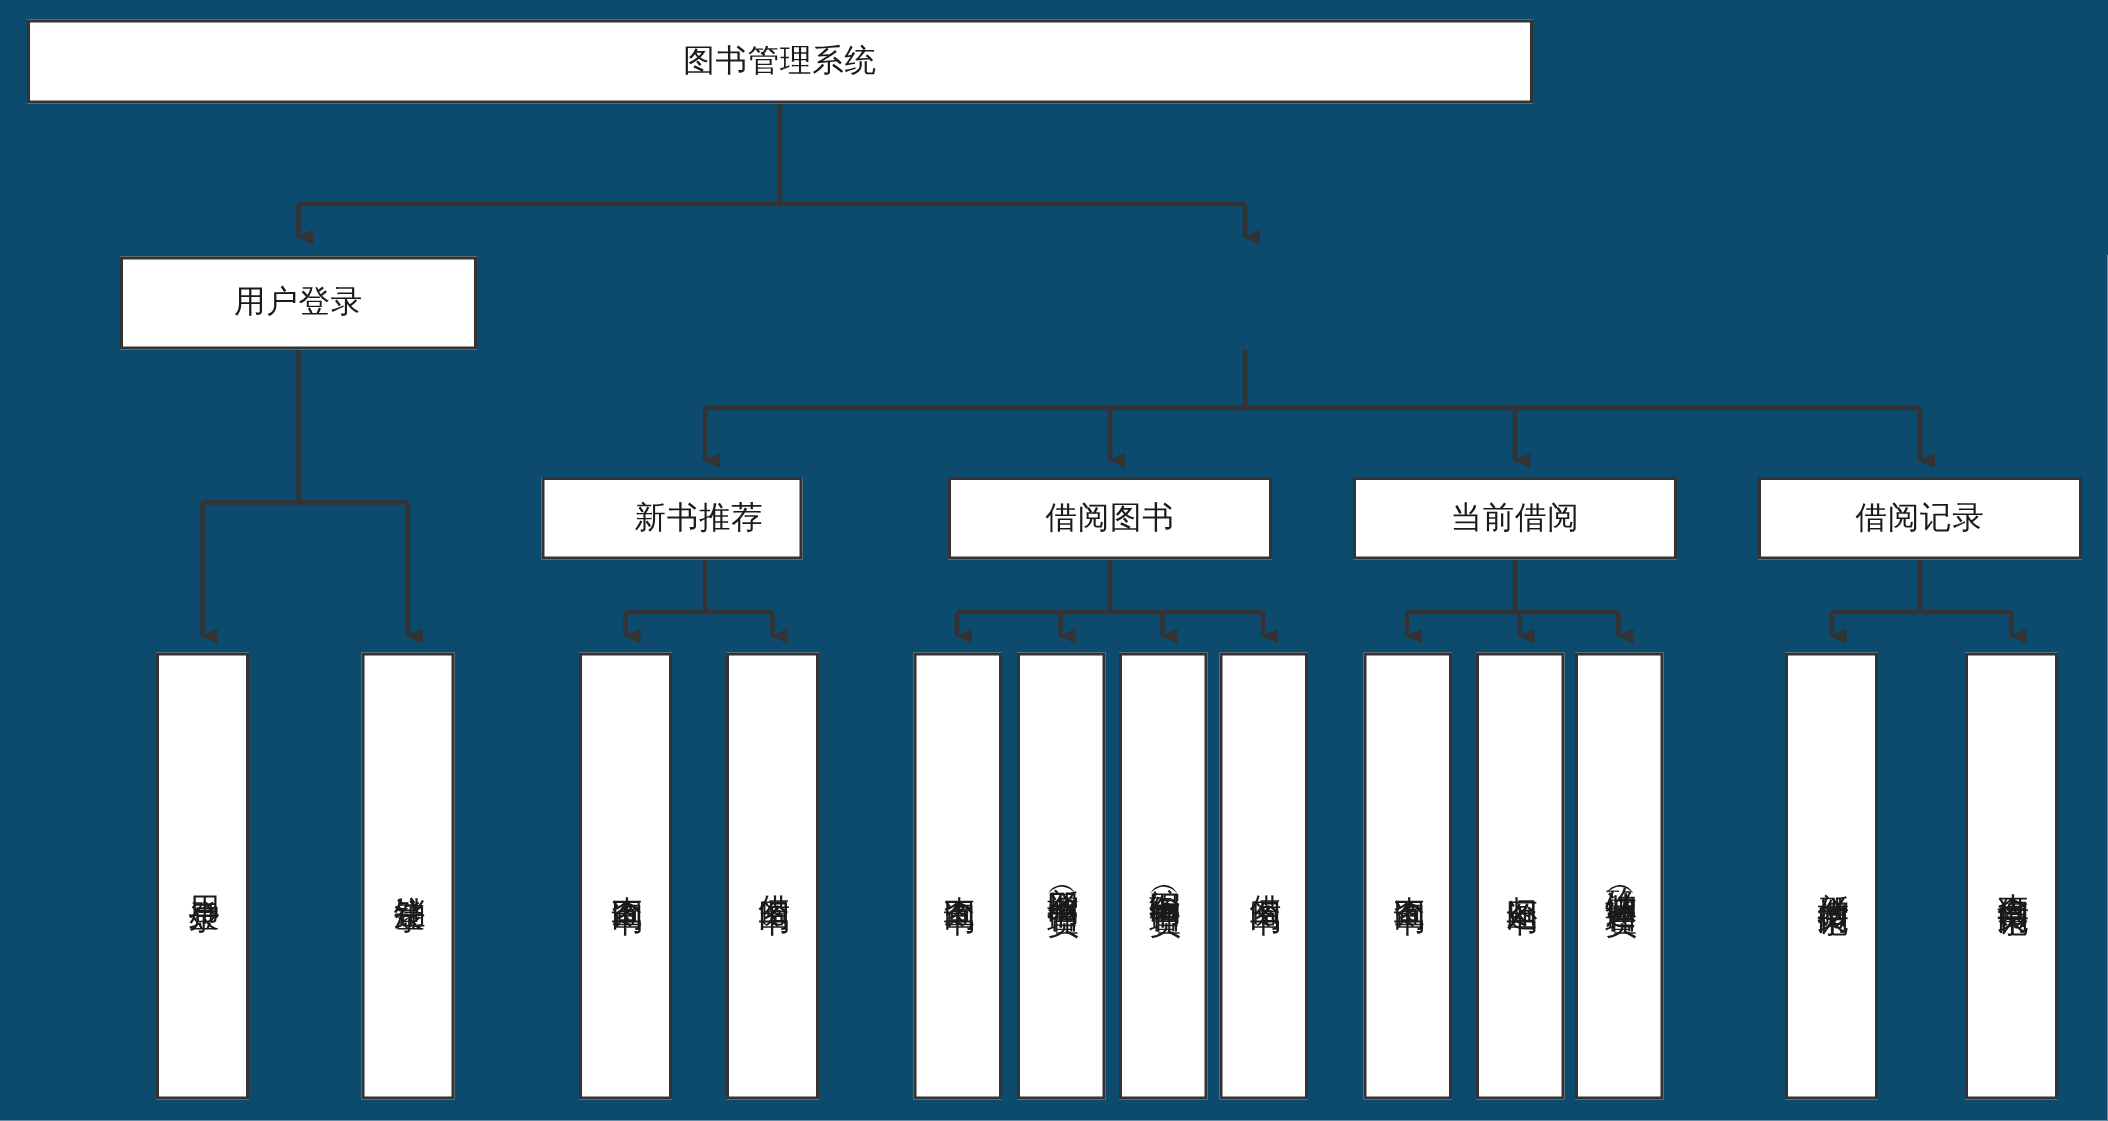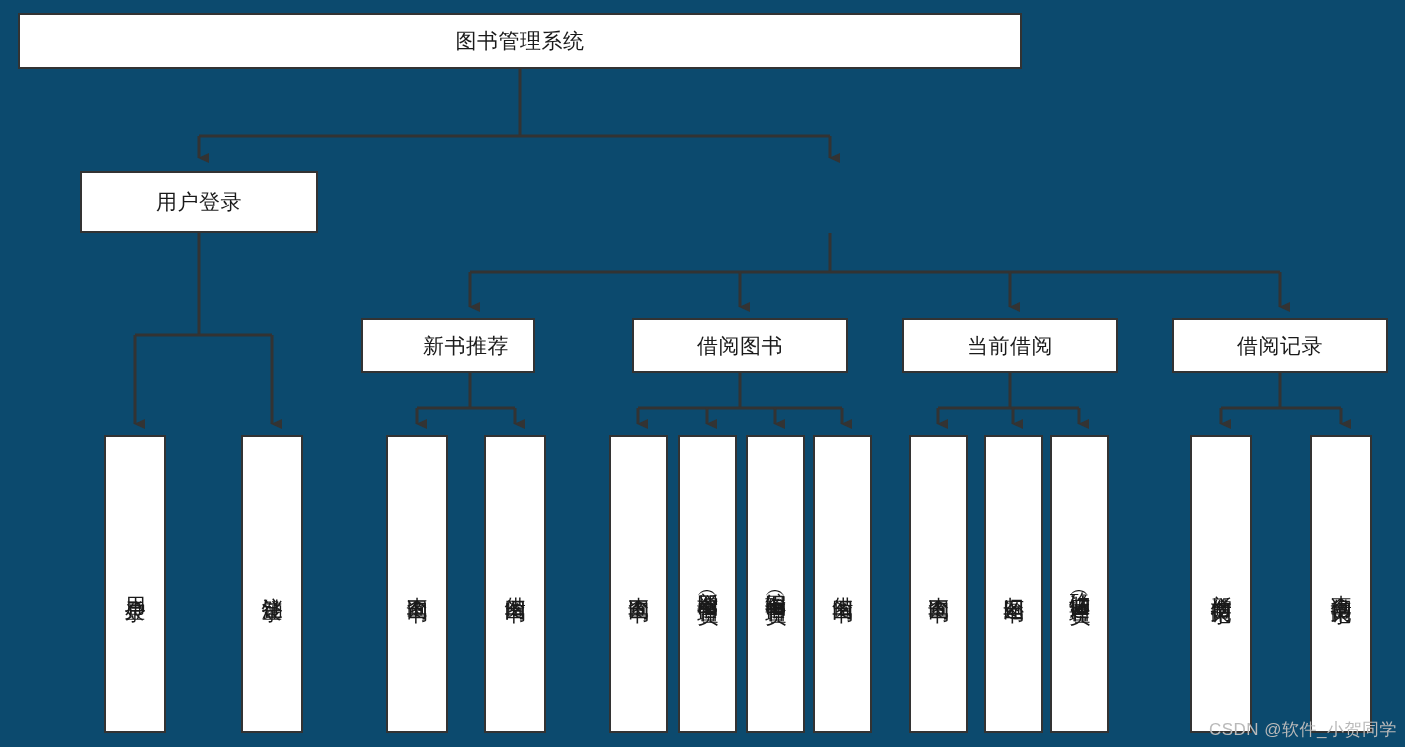--- a/index.html
+++ b/index.html
@@ -189,15 +189,14 @@
   </div>
 
   <div class="node-box vertical" style="left:1190px; top:435px; width:62px; height:298px;">
     <span class="node-label">新增借阅记录</span>
   </div>
 
   <div class="node-box vertical" style="left:1310px; top:435px; width:62px; height:298px;">
     <span class="node-label">查询借阅记录</span>
   </div>
 
-  <div class="watermark">CSDN @软件_小贺同学</div>
 
 </div>
 
 </body></html>

